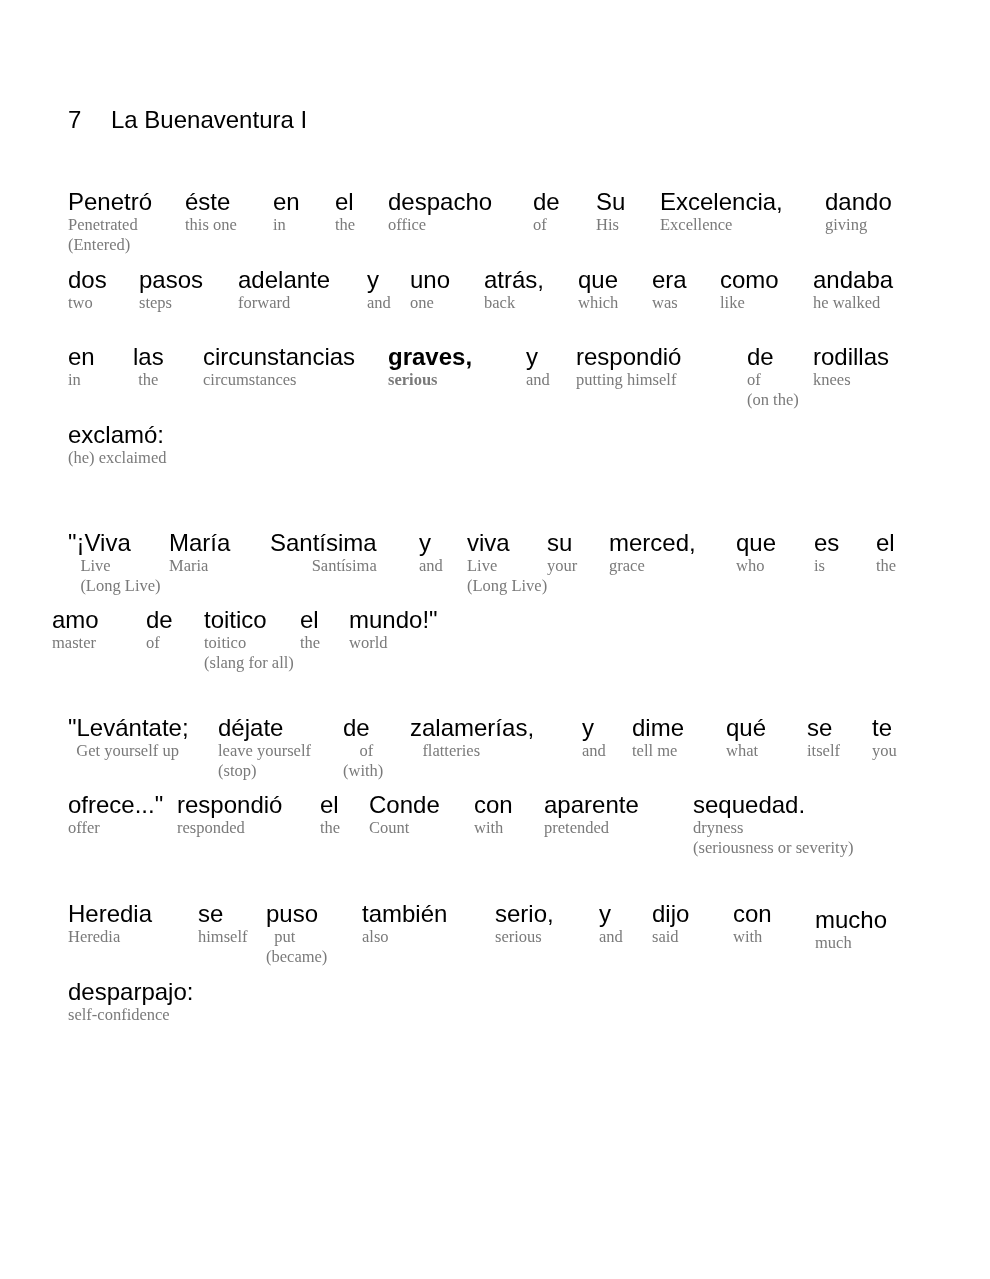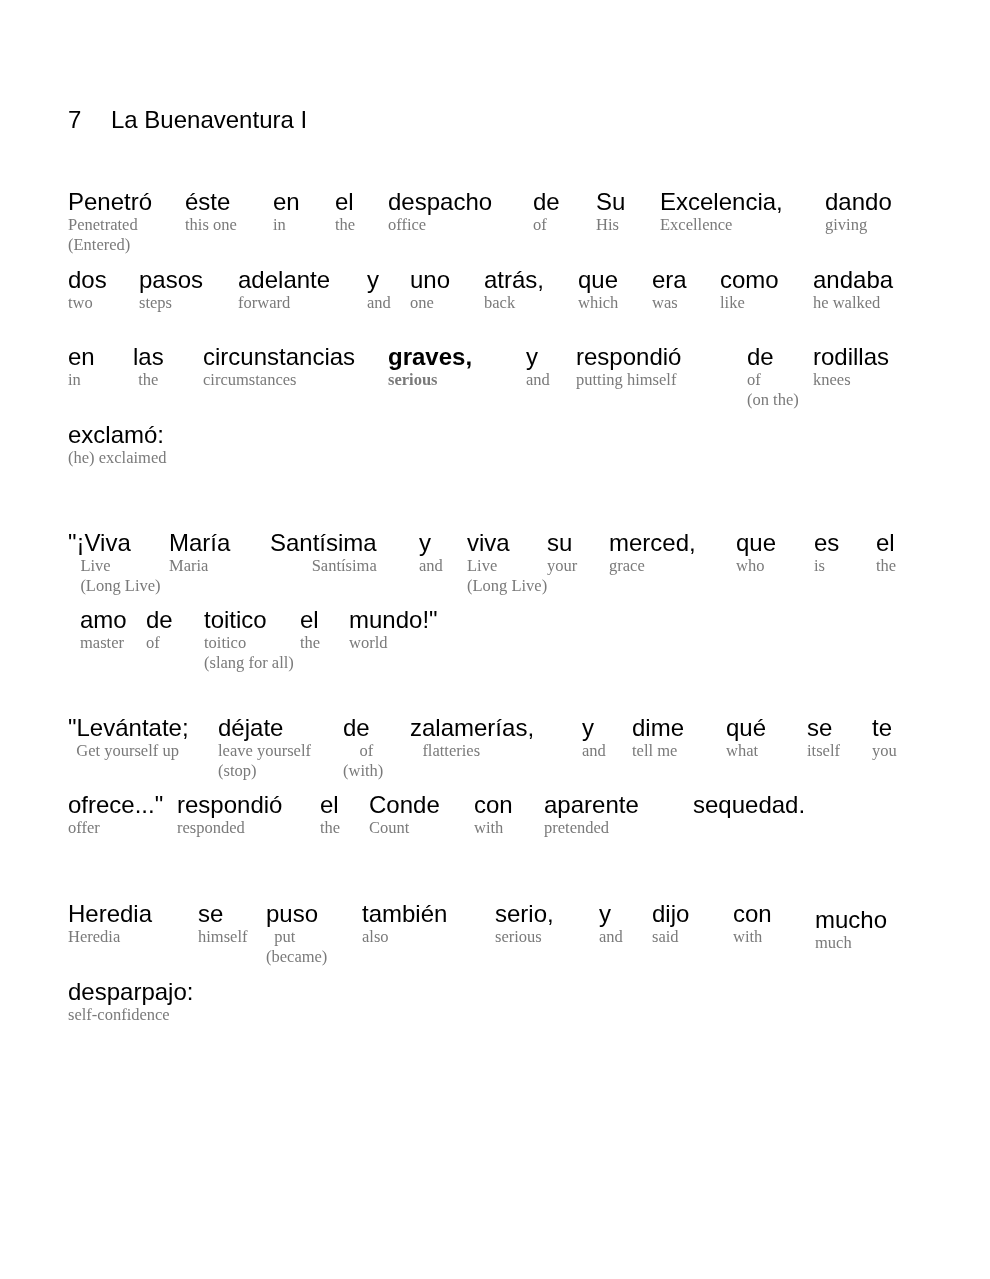--- a/index.html
+++ b/index.html
@@ -178,21 +178,21 @@
         <div class="word" style="left: 814px;">
           <span class="es">es</span>
           <span class="en">is</span>
         </div>
         <div class="word" style="left: 876px;">
           <span class="es">el</span>
           <span class="en">the</span>
         </div>
       </div>
       <div class="line" style="top: 606px;">
-        <div class="word" style="left: 80px;">
+        <div class="word" style="left: 52px;">
           <span class="es">amo</span>
           <span class="en">master</span>
         </div>
         <div class="word" style="left: 146px;">
           <span class="es">de</span>
           <span class="en">of</span>
         </div>
         <div class="word" style="left: 204px;">
           <span class="es">toitico</span>
           <span class="en">toitico
@@ -267,20 +267,22 @@
         <div class="word" style="left: 474px;">
           <span class="es">con</span>
           <span class="en">with</span>
         </div>
         <div class="word" style="left: 544px;">
           <span class="es">aparente</span>
           <span class="en">pretended</span>
         </div>
         <div class="word" style="left: 693px;">
           <span class="es">sequedad.</span>
+          <span class="en">dryness
+(seriousness or severity)</span>
         </div>
       </div>
       <div class="line" style="top: 900px;">
         <div class="word" style="left: 68px;">
           <span class="es">Heredia</span>
           <span class="en">Heredia</span>
         </div>
         <div class="word" style="left: 198px;">
           <span class="es">se</span>
           <span class="en">himself</span>

